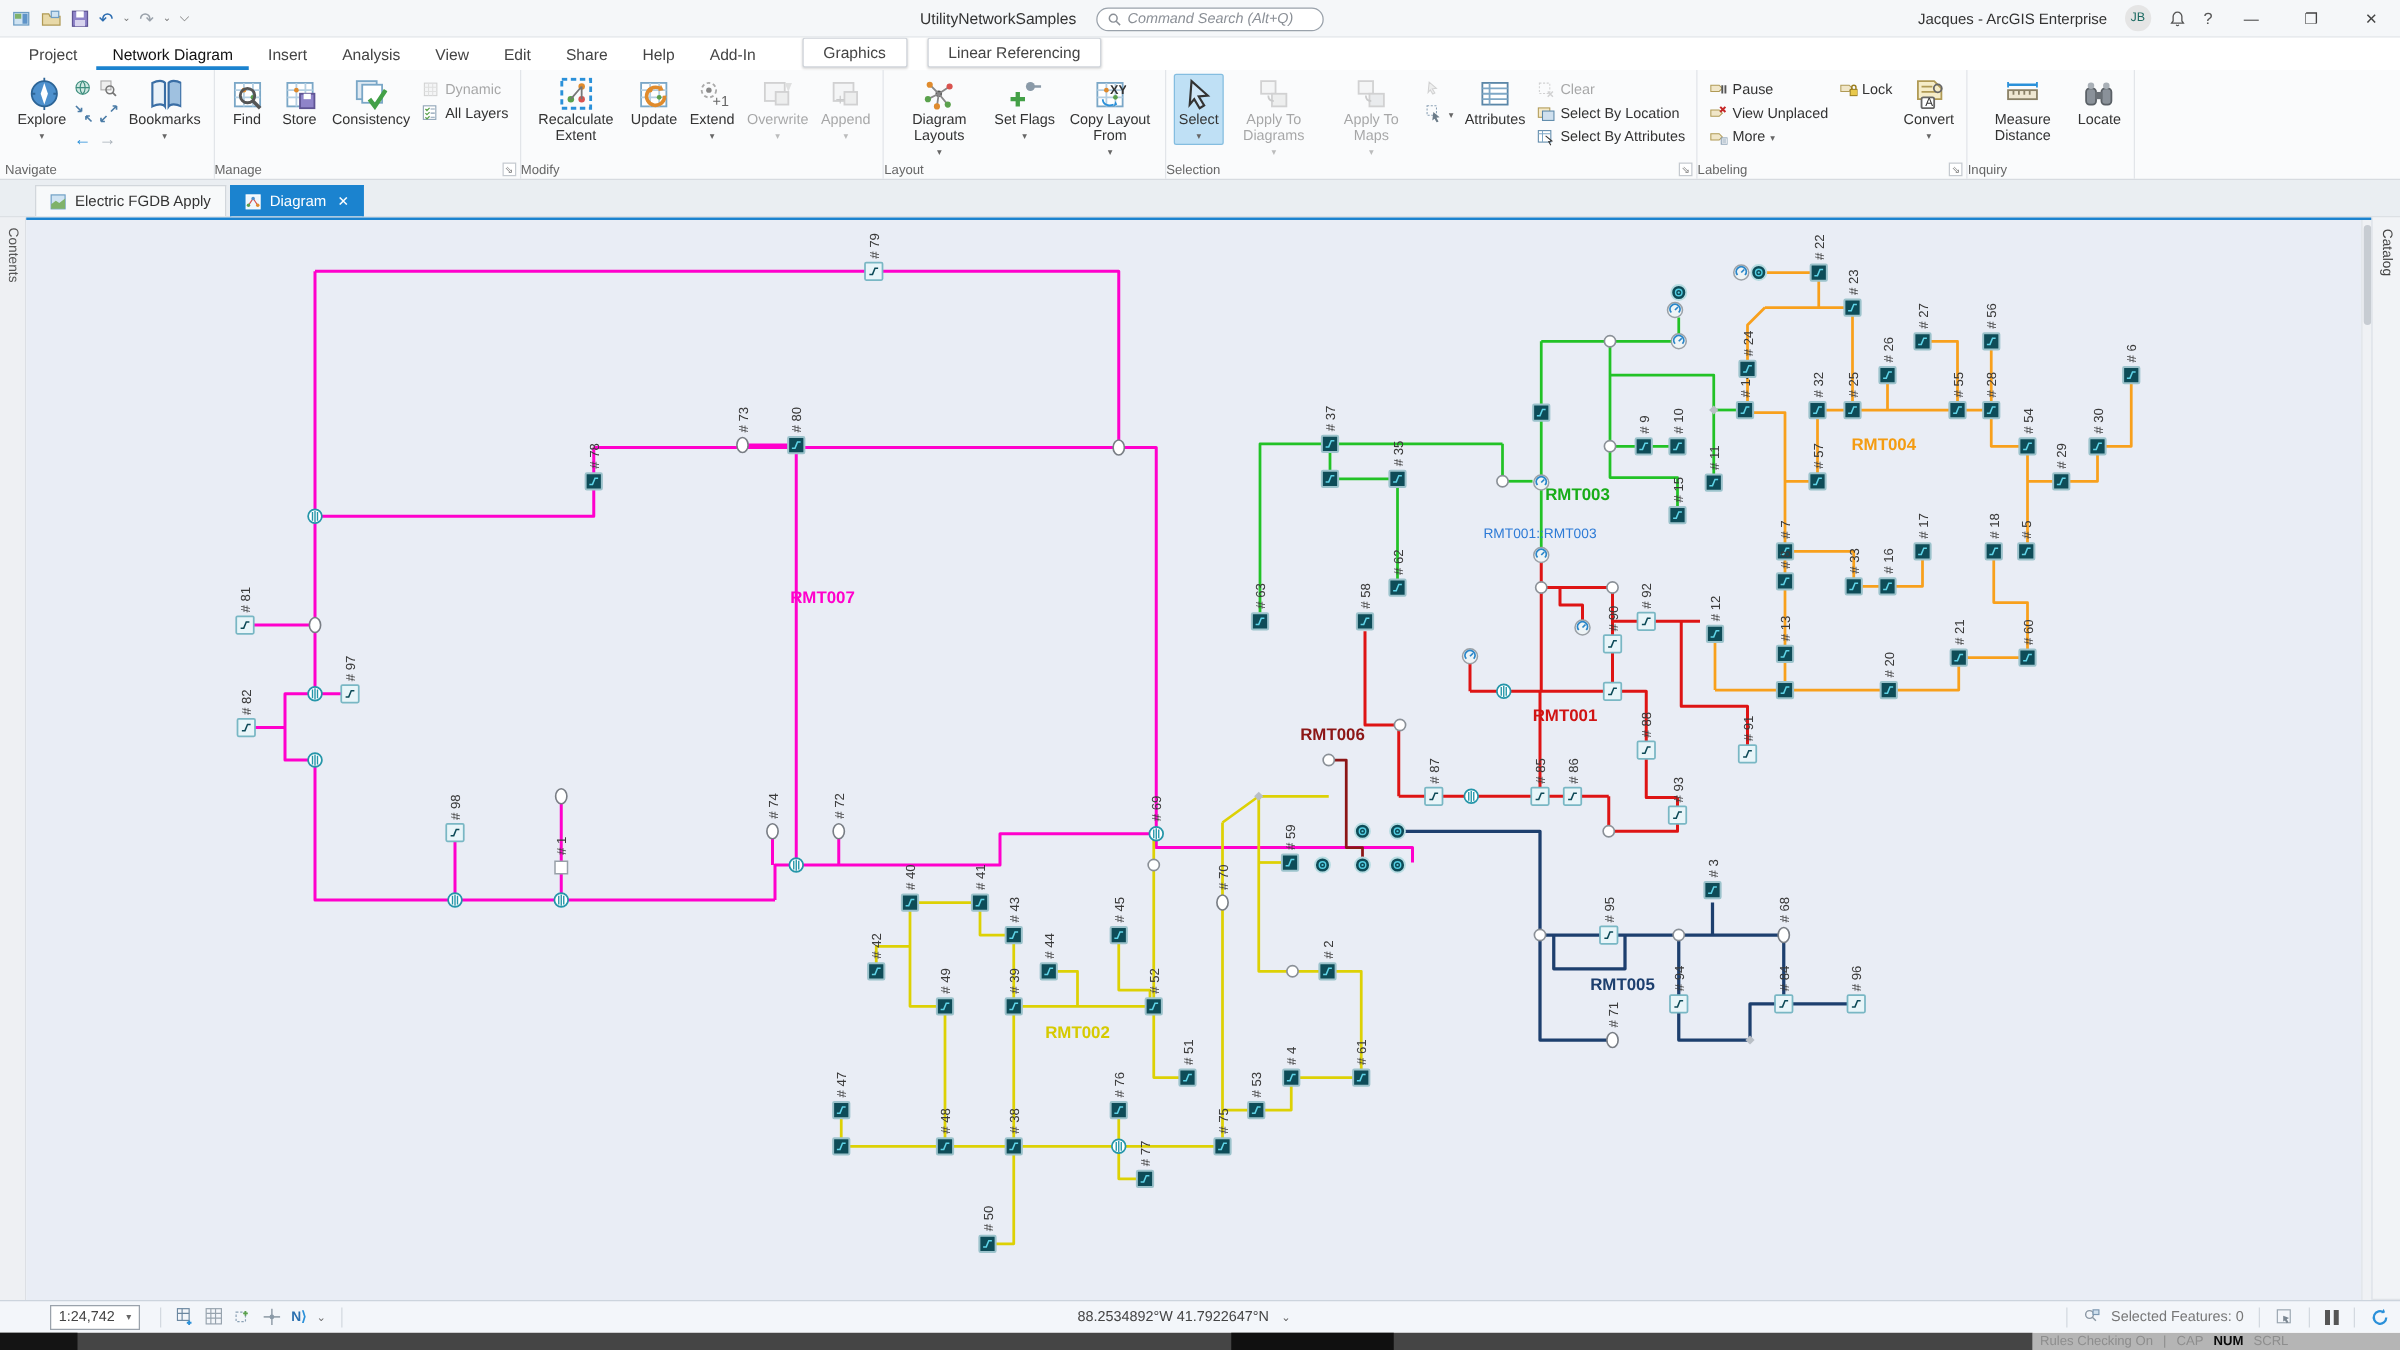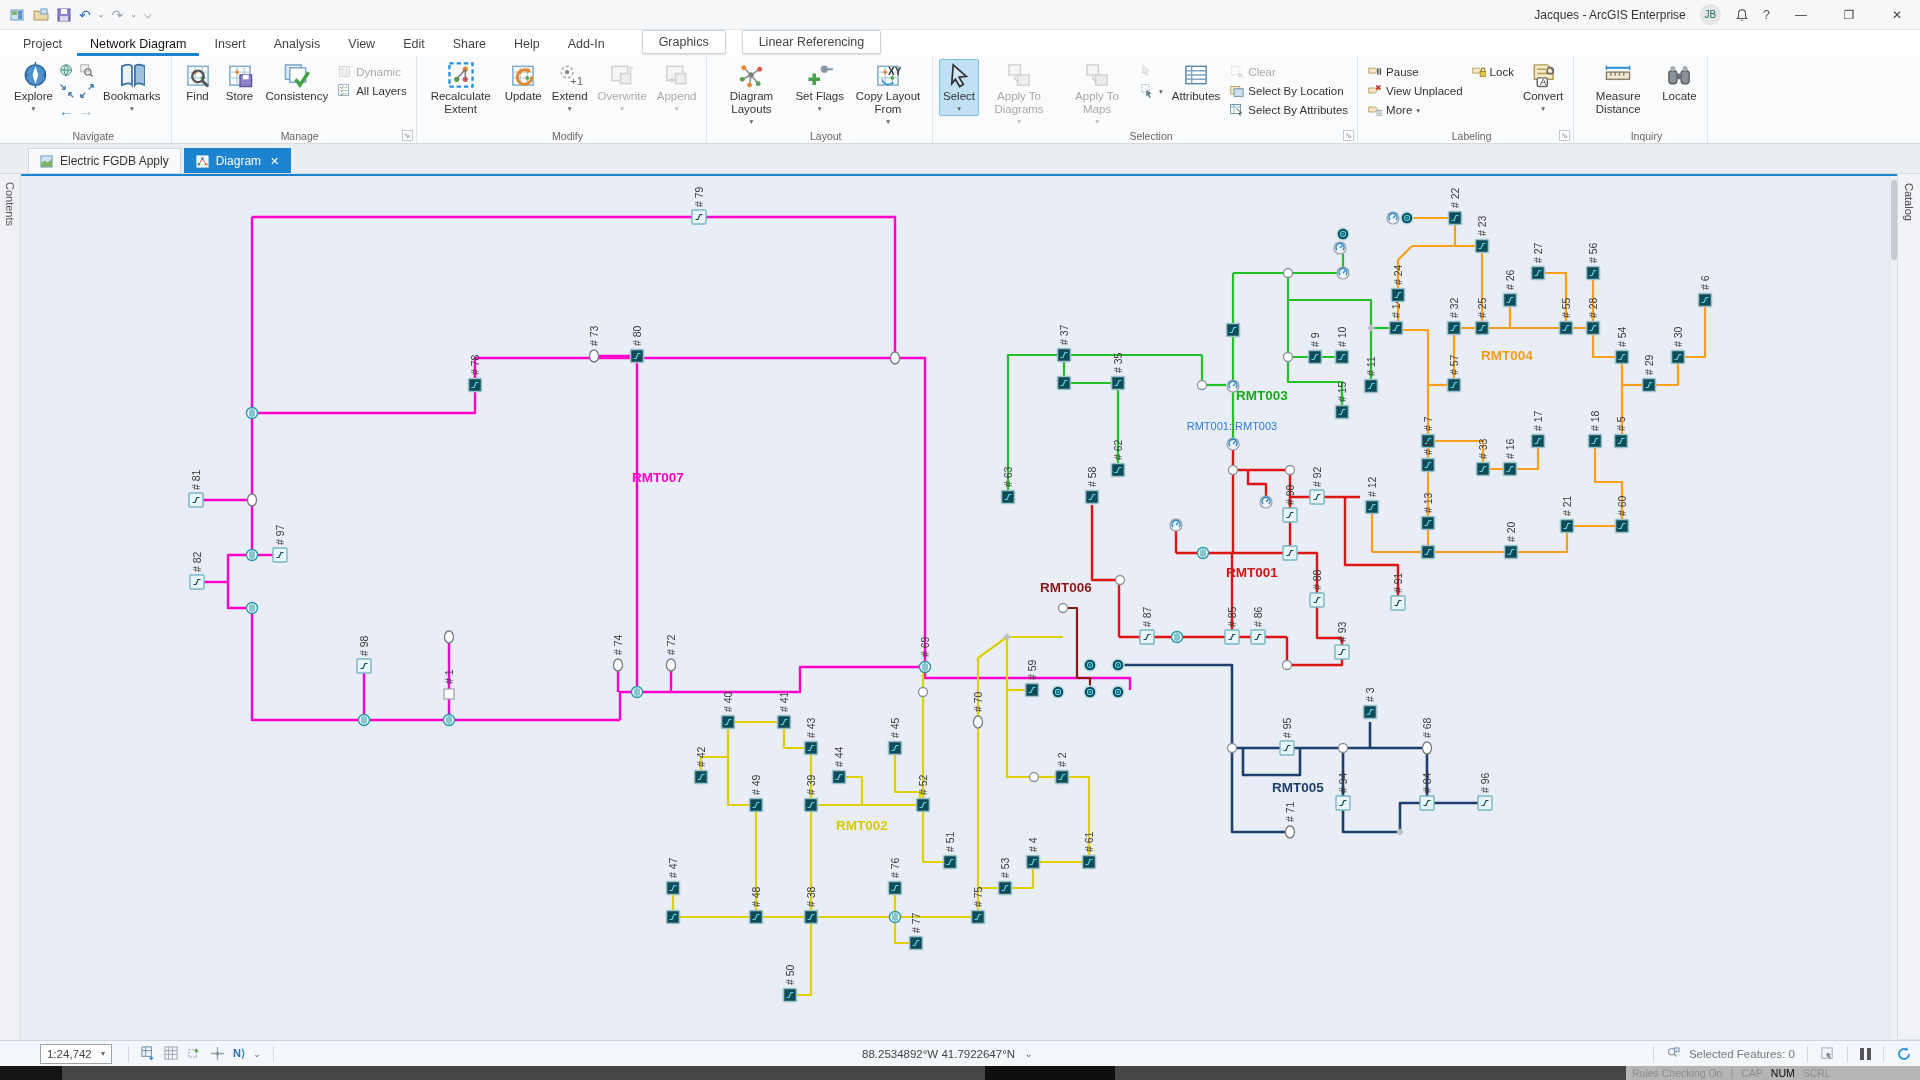--- a/index.html
+++ b/index.html
@@ -22,21 +22,21 @@
   .winbtn{width:34px;height:24px;display:flex;align-items:center;justify-content:center;color:#444;font-size:12px}
   
   .ribbontabs{height:26px;background:#fff;display:flex;align-items:flex-end;padding-left:10px;gap:2px}
   .rtab{padding:4px 13px 5px;font-size:12.5px;color:#444;white-space:nowrap}
   .rtab.active{color:#111;border-bottom:3px solid #1b83cf;padding-bottom:2px}
   .rtab.ctx{border:1px solid #cfd4da;border-radius:2px;background:#fff;box-shadow:0 1px 2px rgba(0,0,0,.15);margin:0 4px 2px 22px;padding:4px 16px}
   .rtab.ctx2{margin-left:10px}
   
   .ribbon{height:88px;background:#fafbfc;border-bottom:1px solid #d7dbe0;display:flex;align-items:stretch;padding-left:4px}
   .rgroup{position:relative;display:flex;align-items:flex-start;padding:3px 6px 15px;border-right:1px solid #e2e5e9;gap:2px}
-  .glabel{position:absolute;bottom:1px;left:12px;right:0;text-align:center;font-size:10.5px;color:#666}
+  .glabel{position:absolute;bottom:1px;left:0;right:0;text-align:left;font-size:10.5px;color:#666}
   .launcher{position:absolute;bottom:2px;right:3px;font-size:8px;color:#777;border:1px solid #c5cad0;width:11px;height:11px;line-height:9px;text-align:center;background:#fff}
   .bigbtn{display:flex;flex-direction:column;align-items:center;min-width:40px;max-width:76px;padding:2px 3px;border:1px solid transparent;border-radius:2px;text-align:center}
   .bigbtn .bicon{width:26px;height:26px;flex:none}
   .bigbtn .blabel{font-size:11.5px;line-height:1.15;margin-top:2px;color:#333}
   .bigbtn.active{background:#bfe0f5;border-color:#84bde0}
   .chevd{font-size:7.5px;color:#666;margin-top:1px}
   .smallcol{display:flex;flex-direction:column;gap:0;padding-top:3px}
   .smallbtn{display:flex;align-items:center;gap:4px;height:19px;padding:0 3px;font-size:11.5px;color:#333;white-space:nowrap}
   .smallbtn .sicon{width:15px;height:15px;flex:none}
   .minigrid{display:grid;grid-template-columns:18px 18px;grid-auto-rows:18px;gap:2px;padding-top:4px}
@@ -64,21 +64,21 @@
   .coords{position:absolute;left:862px;display:flex;align-items:center;gap:10px;color:#444}
   .sb-right{margin-left:auto;display:flex;align-items:center;gap:8px;color:#666}
   .pausebars{display:flex;gap:3px}
   .pausebars i{width:4px;height:12px;background:#555;display:block}
   
   .bottomstrip{height:14px;display:flex;font-size:10.5px;overflow:hidden}
   .bs-dark{flex:1;background:#454545;position:relative}
   .bs-dark .seg1{position:absolute;left:0;top:0;bottom:0;width:62px;background:#141414}
   .bs-dark .seg2{position:absolute;left:985px;top:0;bottom:0;width:130px;background:#101010}
   .bs-light{width:294px;background:#b5b5b5;display:flex;align-items:center;gap:8px;padding:0 6px;color:#8d8d8d}
-  .bs-light .num{color:#0a0a0a;font-weight:normal}
+  .bs-light .num{color:#0a0a0a;font-weight:bold}
   svg{display:block}
 </style>
 </head>
 <body>
 
 <div class="app">
 
   <div class="titlebar">
     <div class="qat">
       <span class="qicon">
@@ -99,20 +99,30 @@
             <rect x="2" y="2" width="12" height="12" fill="#8f84c9" stroke="#5f5494"></rect>
             <rect x="5" y="2" width="6" height="5" fill="#fff"></rect>
             <rect x="4" y="9" width="8" height="5" fill="#d8d4ee"></rect>
           </svg>
         </span>
       <span class="tglyph">↶</span>
         <span class="chev">⌄</span>
       <span class="tglyph gray">↷</span>
         <span class="chev">⌄</span>
       <span class="chev" style="font-size:10px">⌵</span>
+    </div>
+    <div class="tb-center">
+      <span class="proj-name">UtilityNetworkSamples</span>
+      <span class="searchbox">
+        <svg width="11" height="11" viewBox="0 0 12 12">
+            <circle cx="5" cy="5" r="3.4" fill="none" stroke="#8a8f96" stroke-width="1.3"></circle>
+            <path d="M7.6 7.6L11 11" stroke="#8a8f96" stroke-width="1.3"></path>
+          </svg>
+        <span>Command Search (Alt+Q)</span>
+      </span>
     </div>
     <div class="tb-right">
       <span class="user-name">Jacques - ArcGIS Enterprise</span>
       <span class="avatar">JB</span>
       <span class="tbicon">
           <svg width="14" height="14" viewBox="0 0 16 16">
             <path d="M8 2a4 4 0 0 0-4 4v4l-1.4 2h10.8L12 10V6a4 4 0 0 0-4-4z" fill="none" stroke="#555" stroke-width="1.2"></path>
             <path d="M6.8 13.5a1.3 1.3 0 0 0 2.4 0" fill="none" stroke="#555"></path>
           </svg>
         </span>

